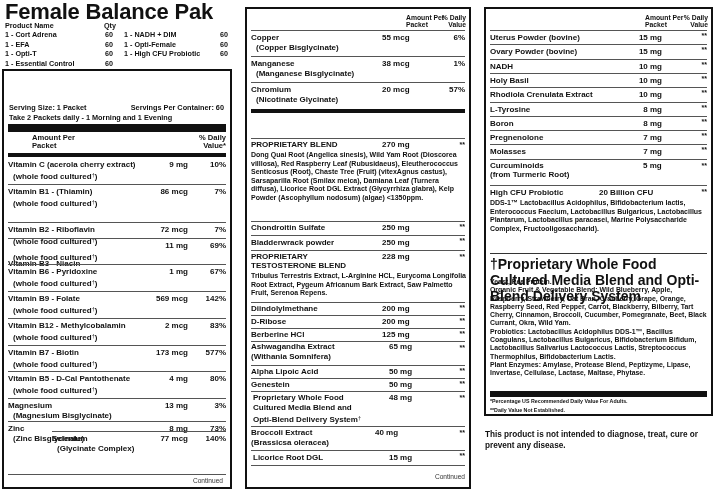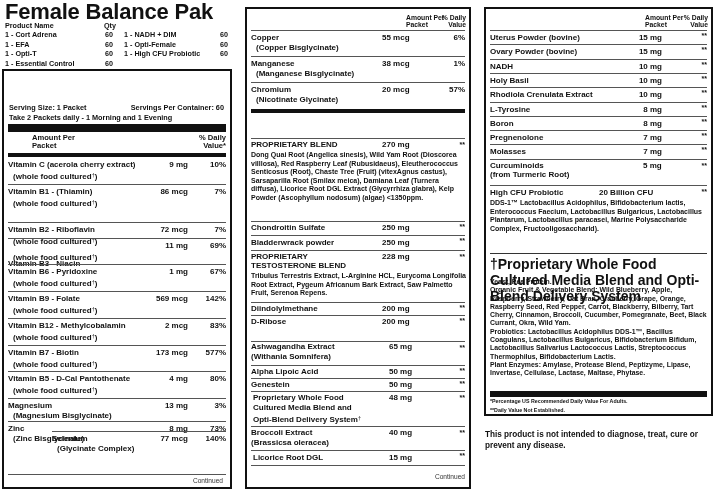--- a/index.html
+++ b/index.html
@@ -245,20 +245,25 @@
   <div class="row" style="top:293px;height:13px;">
     <span class="name" style="top:1px">Diindolylmethane</span>
     <span class="amt" style="left:131px;top:1px">200 mg</span>
     <span class="dv star" style="top:1px">**</span>
   </div>
   <div class="row" style="top:306px;height:13px;">
     <span class="name" style="top:1px">D-Ribose</span>
     <span class="amt" style="left:131px;top:1px">200 mg</span>
     <span class="dv star" style="top:1px">**</span>
   </div>
+  <div class="row" style="top:319px;height:13px;">
+    <span class="name" style="top:1px">Berberine HCl</span>
+    <span class="amt" style="left:131px;top:1px">125 mg</span>
+    <span class="dv star" style="top:1px">**</span>
+  </div>
   <div class="row" style="top:332px;height:24px;">
     <span class="name" style="top:0">Ashwagandha Extract</span>
     <span class="name" style="top:10px">(Withania Somnifera)</span>
     <span class="amt" style="left:138px;top:0">65 mg</span>
     <span class="dv star" style="top:2px">**</span>
   </div>
   <div class="row" style="top:356px;height:13px;">
     <span class="name" style="top:1px">Alpha Lipoic Acid</span>
     <span class="amt" style="left:138px;top:1px">50 mg</span>
     <span class="dv star" style="top:1px">**</span>
@@ -271,21 +276,21 @@
   <div class="row" style="top:382px;height:35px;">
     <span class="name" style="left:2px;top:1px">Proprietary Whole Food</span>
     <span class="name" style="left:2px;top:11px">Cultured Media Blend and</span>
     <span class="name" style="left:2px;top:21px"><span>Opti-Blend Delivery System</span><span class="dagger">†</span></span>
     <span class="amt" style="left:138px;top:1px">48 mg</span>
     <span class="dv star" style="top:2px">**</span>
   </div>
   <div class="row" style="top:417px;height:24px;">
     <span class="name" style="top:1px">Broccoli Extract</span>
     <span class="name" style="top:11px">(Brassicsa oleracea)</span>
-    <span class="amt" style="left:138px;top:1px">40 mg</span>
+    <span class="amt" style="left:124px;top:1px">40 mg</span>
     <span class="dv star" style="top:2px">**</span>
   </div>
   <div class="row" style="top:441px;height:14px;">
     <span class="name" style="left:2px;top:2px">Licorice Root DGL</span>
     <span class="amt" style="left:138px;top:2px">15 mg</span>
     <span class="dv star" style="top:1px">**</span>
   </div>
   <div class="row" style="top:456px;height:20px;">
     <span class="continued" style="right:0;top:7px;">Continued</span>
   </div>

